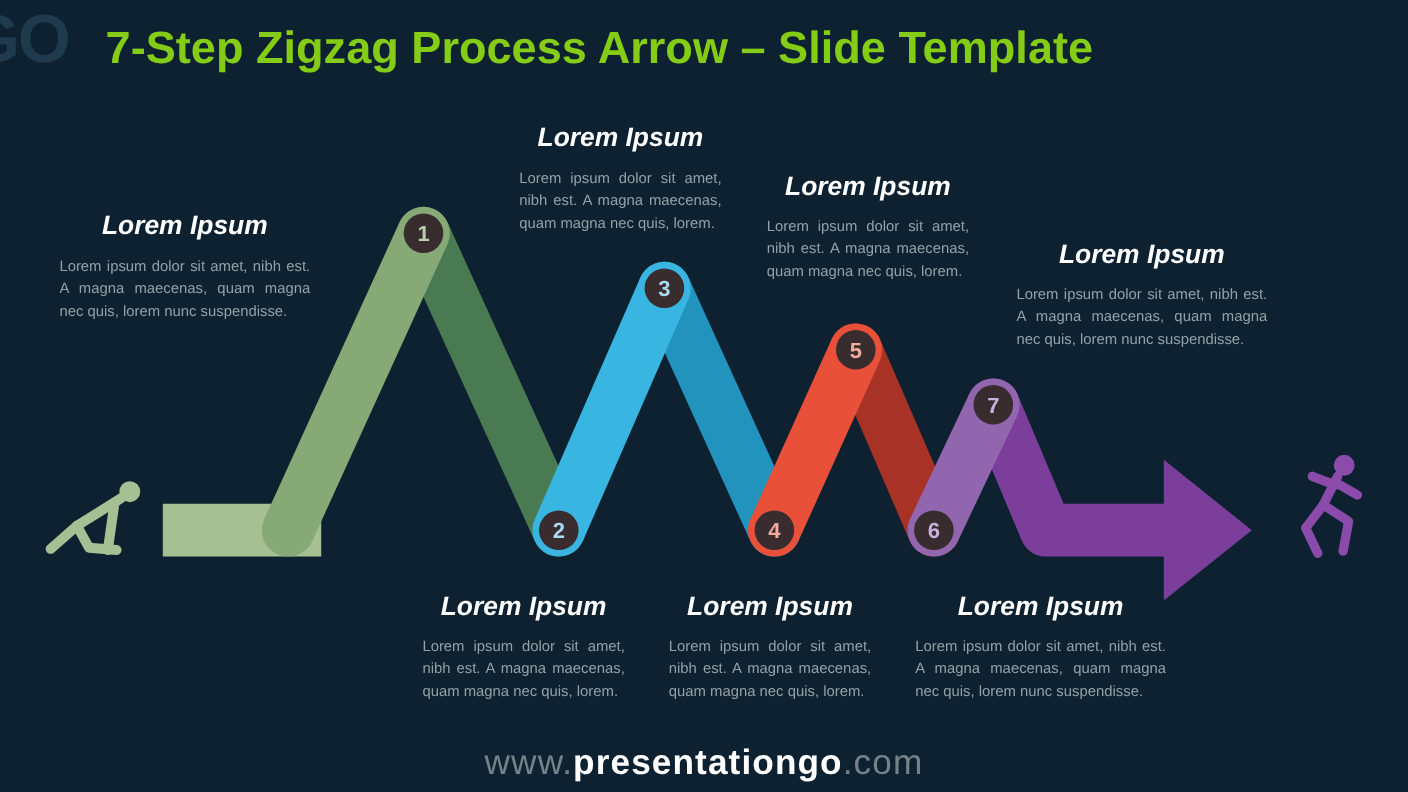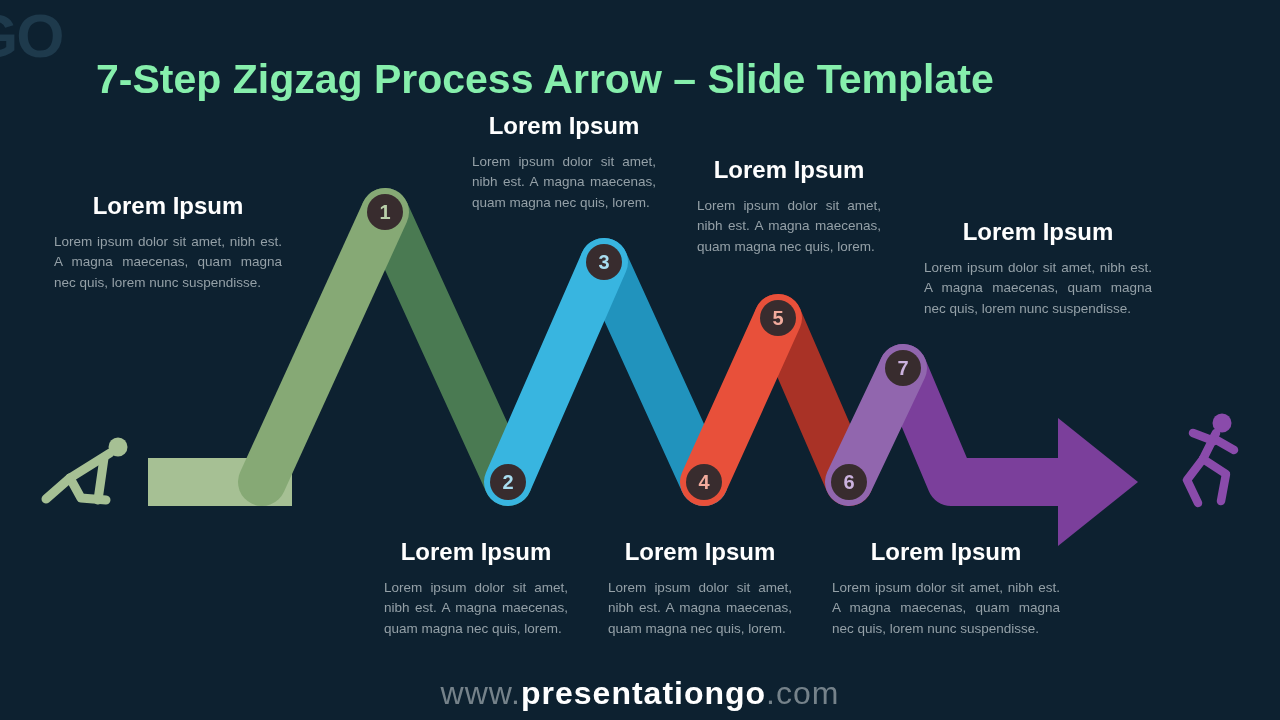--- a/index.html
+++ b/index.html
@@ -10,30 +10,30 @@
     position:relative;
     font-family:"Liberation Sans", sans-serif;
   }
   .watermark {
     position:absolute; left:-30px; top:0px;
     font-size:62px; font-weight:800; letter-spacing:-2px;
     color:#1e3a4c; user-select:none;
   }
   .slide-title {
     position:absolute; left:96px; top:20px;
-    font-size:41px; font-weight:bold; color:#86efac;
+    font-size:41px; font-weight:bold; color:#84cc16;
     white-space:nowrap;
-    margin-top:36px;
   }
   svg.ribbon { position:absolute; left:0; top:0; }
   .step { position:absolute; }
   .step h3 {
     margin:0 0 8px 0;
     font-size:24px; font-weight:bold; color:#ffffff;
     text-align:center;
+    font-style:italic;
   }
   .step p {
     margin:12px;
     font-size:13.5px; line-height:1.5;
     color:#94a0a7;
     text-align:justify;
   }
   .footer {
     position:absolute; left:0; right:0; bottom:8px;
     text-align:center;

